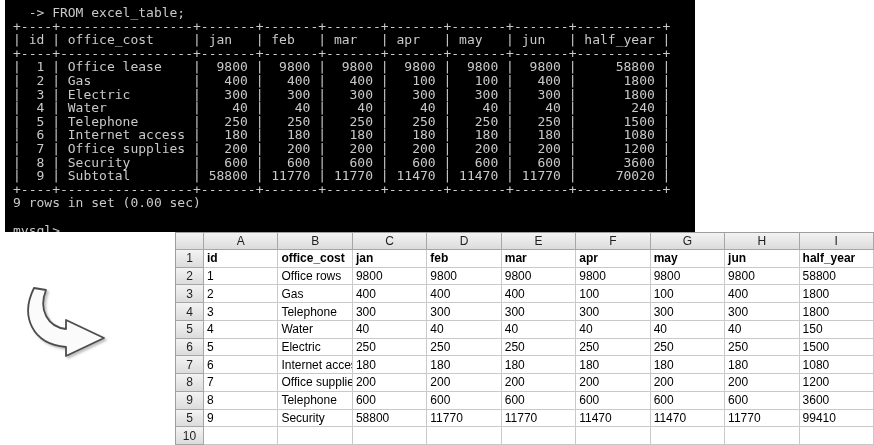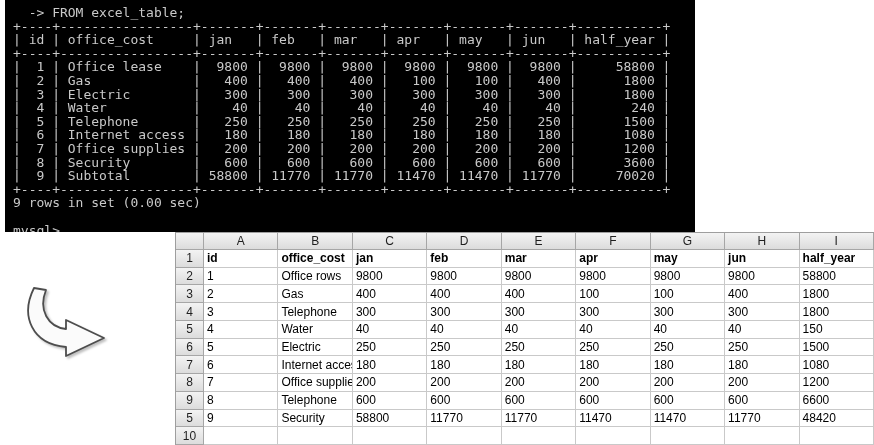--- a/index.html
+++ b/index.html
@@ -176,31 +176,31 @@
       <div class="cell">1200</div>
       <div class="hdr">9</div>
       <div class="cell">8</div>
       <div class="cell">Telephone</div>
       <div class="cell">600</div>
       <div class="cell">600</div>
       <div class="cell">600</div>
       <div class="cell">600</div>
       <div class="cell">600</div>
       <div class="cell">600</div>
-      <div class="cell">6600</div>
+      <div class="cell">3600</div>
       <div class="hdr">5</div>
       <div class="cell">9</div>
       <div class="cell">Security</div>
       <div class="cell">58800</div>
       <div class="cell">11770</div>
       <div class="cell">11770</div>
       <div class="cell">11470</div>
       <div class="cell">11470</div>
       <div class="cell">11770</div>
-      <div class="cell">48420</div>
+      <div class="cell">99410</div>
       <div class="hdr">10</div>
       <div class="cell"></div>
       <div class="cell"></div>
       <div class="cell"></div>
       <div class="cell"></div>
       <div class="cell"></div>
       <div class="cell"></div>
       <div class="cell"></div>
       <div class="cell"></div>
       <div class="cell"></div>

